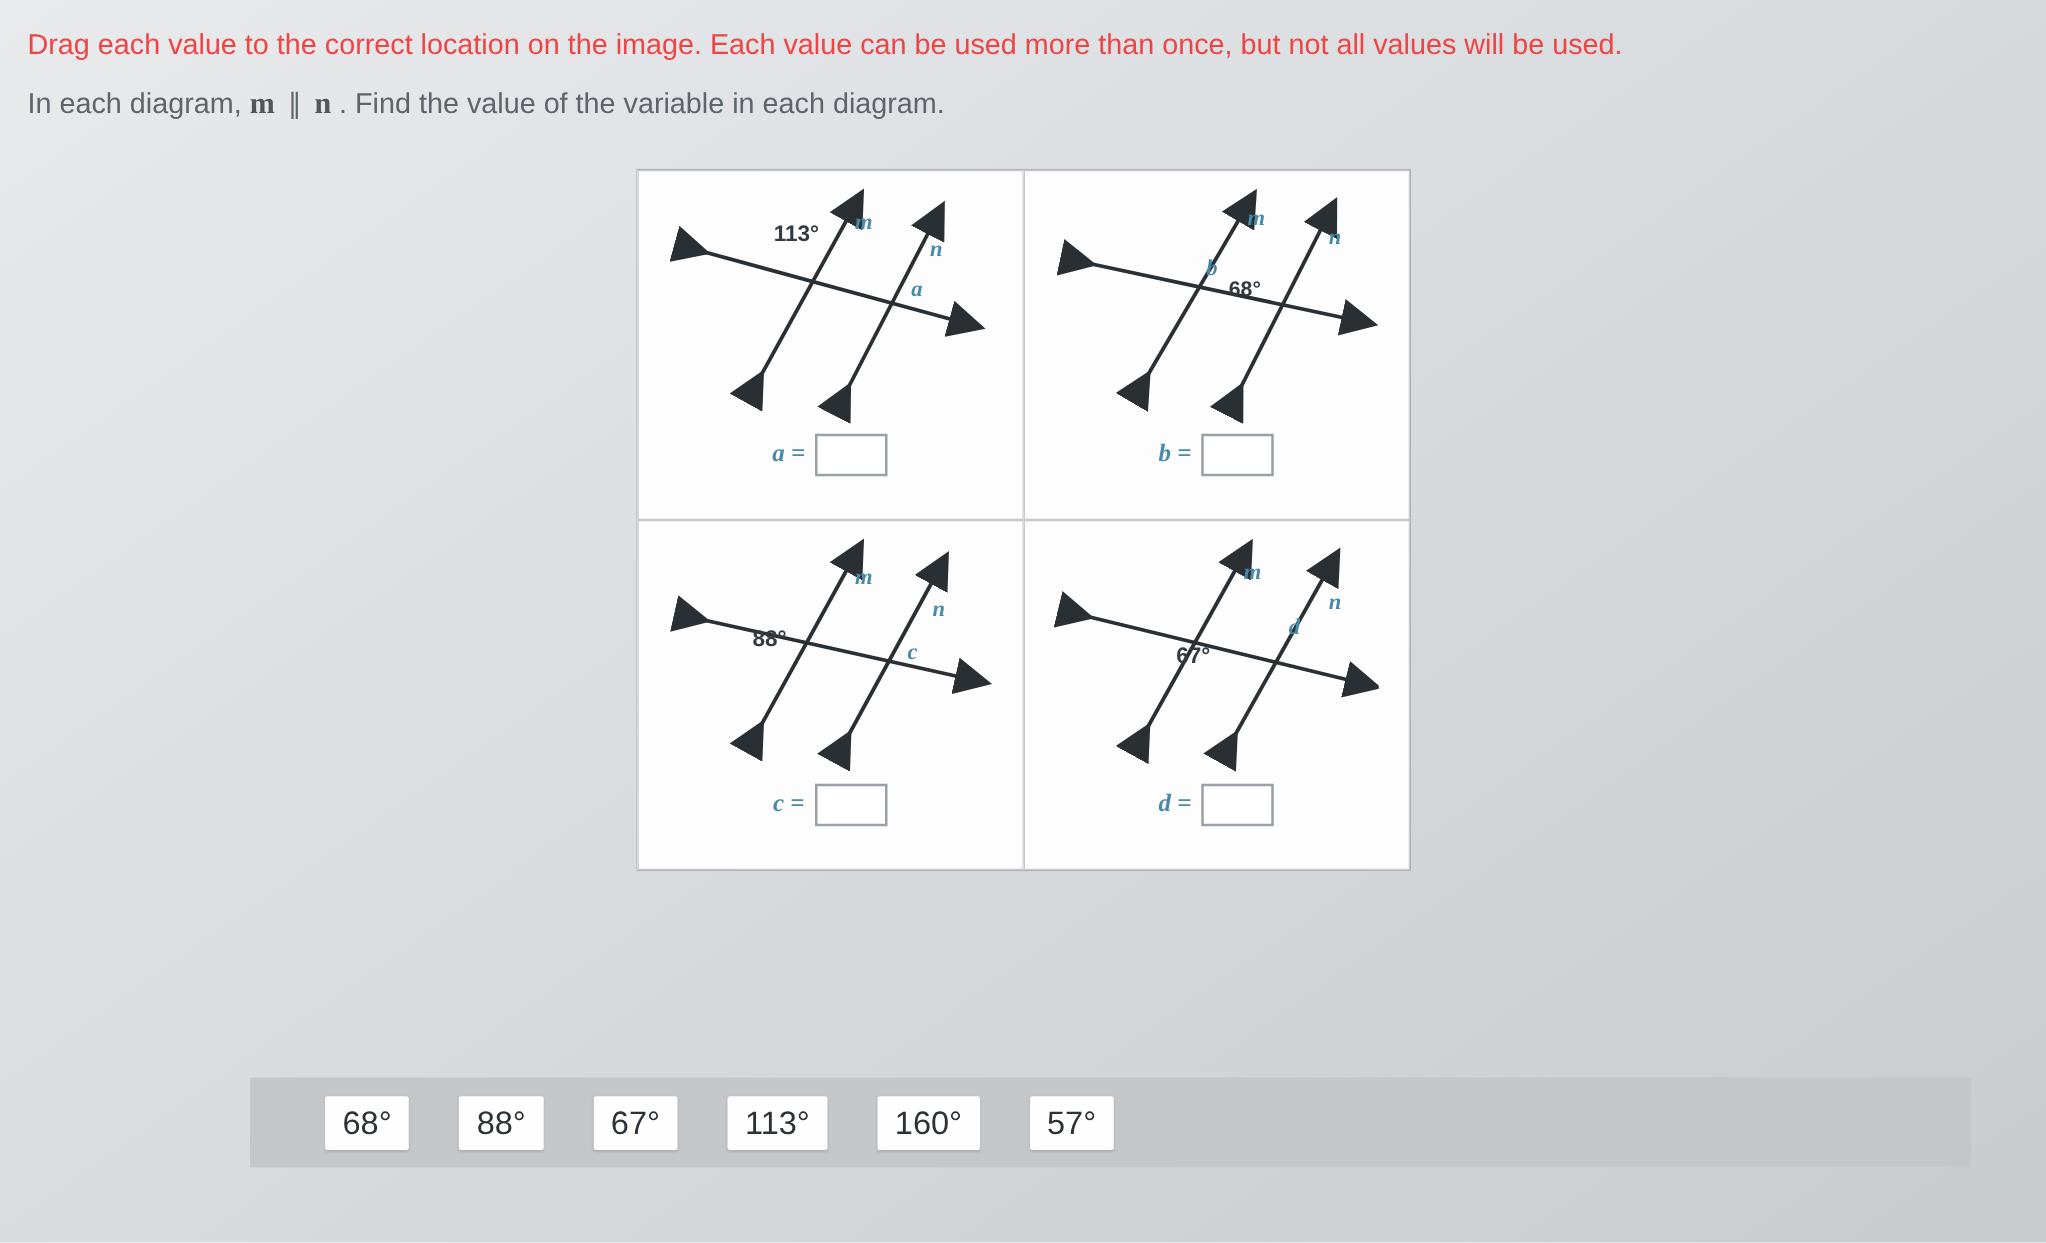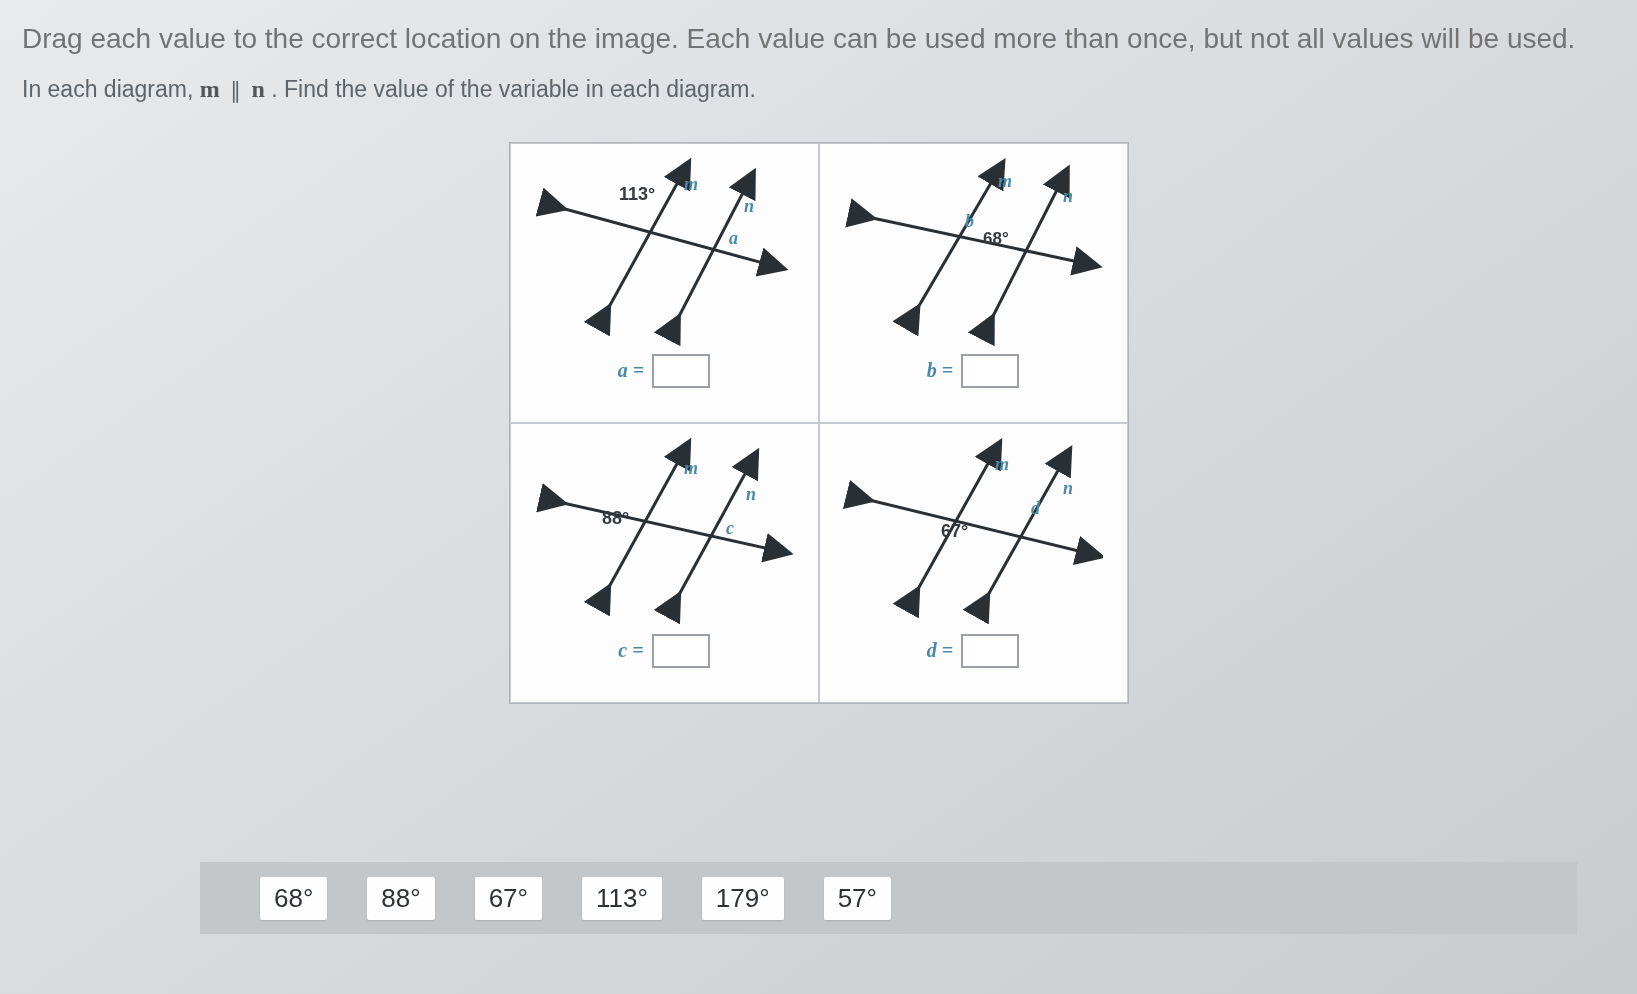--- a/index.html
+++ b/index.html
@@ -7,23 +7,23 @@
     width: 1637px;
     height: 994px;
     background: linear-gradient(145deg, #e8eaec 0%, #d5d8db 60%, #c8cccf 100%);
     font-family: Arial, Helvetica, sans-serif;
     color: #5a6168;
     position: relative;
     overflow: hidden;
   }
   .instructions {
     padding: 18px 22px 8px 22px;
-    font-size: 28px;
+    font-size: 23px;
     line-height: 1.5;
-    color: #737373;
+    color: #ef4444;
   }
   .subinstructions {
     padding: 8px 8px 18px 22px;
     font-size: 23px;
     color: #5d646a;
   }
   .subinstructions .bold { font-weight: bold; font-family: 'Times New Roman', serif; font-size: 24px; color:#555;}
   .parallel-symbol { display:inline-block; padding:0 4px; font-size:22px; vertical-align:middle;}
   .grid-wrap {
     width: 620px;
@@ -216,15 +216,15 @@
     </div>
   </div>
 
 </div>
 
 <div class="value-bar">
   <div class="value-tile">68°</div>
   <div class="value-tile">88°</div>
   <div class="value-tile">67°</div>
   <div class="value-tile">113°</div>
-  <div class="value-tile">179°</div>
+  <div class="value-tile">160°</div>
   <div class="value-tile">57°</div>
 </div>
 
 </body></html>

